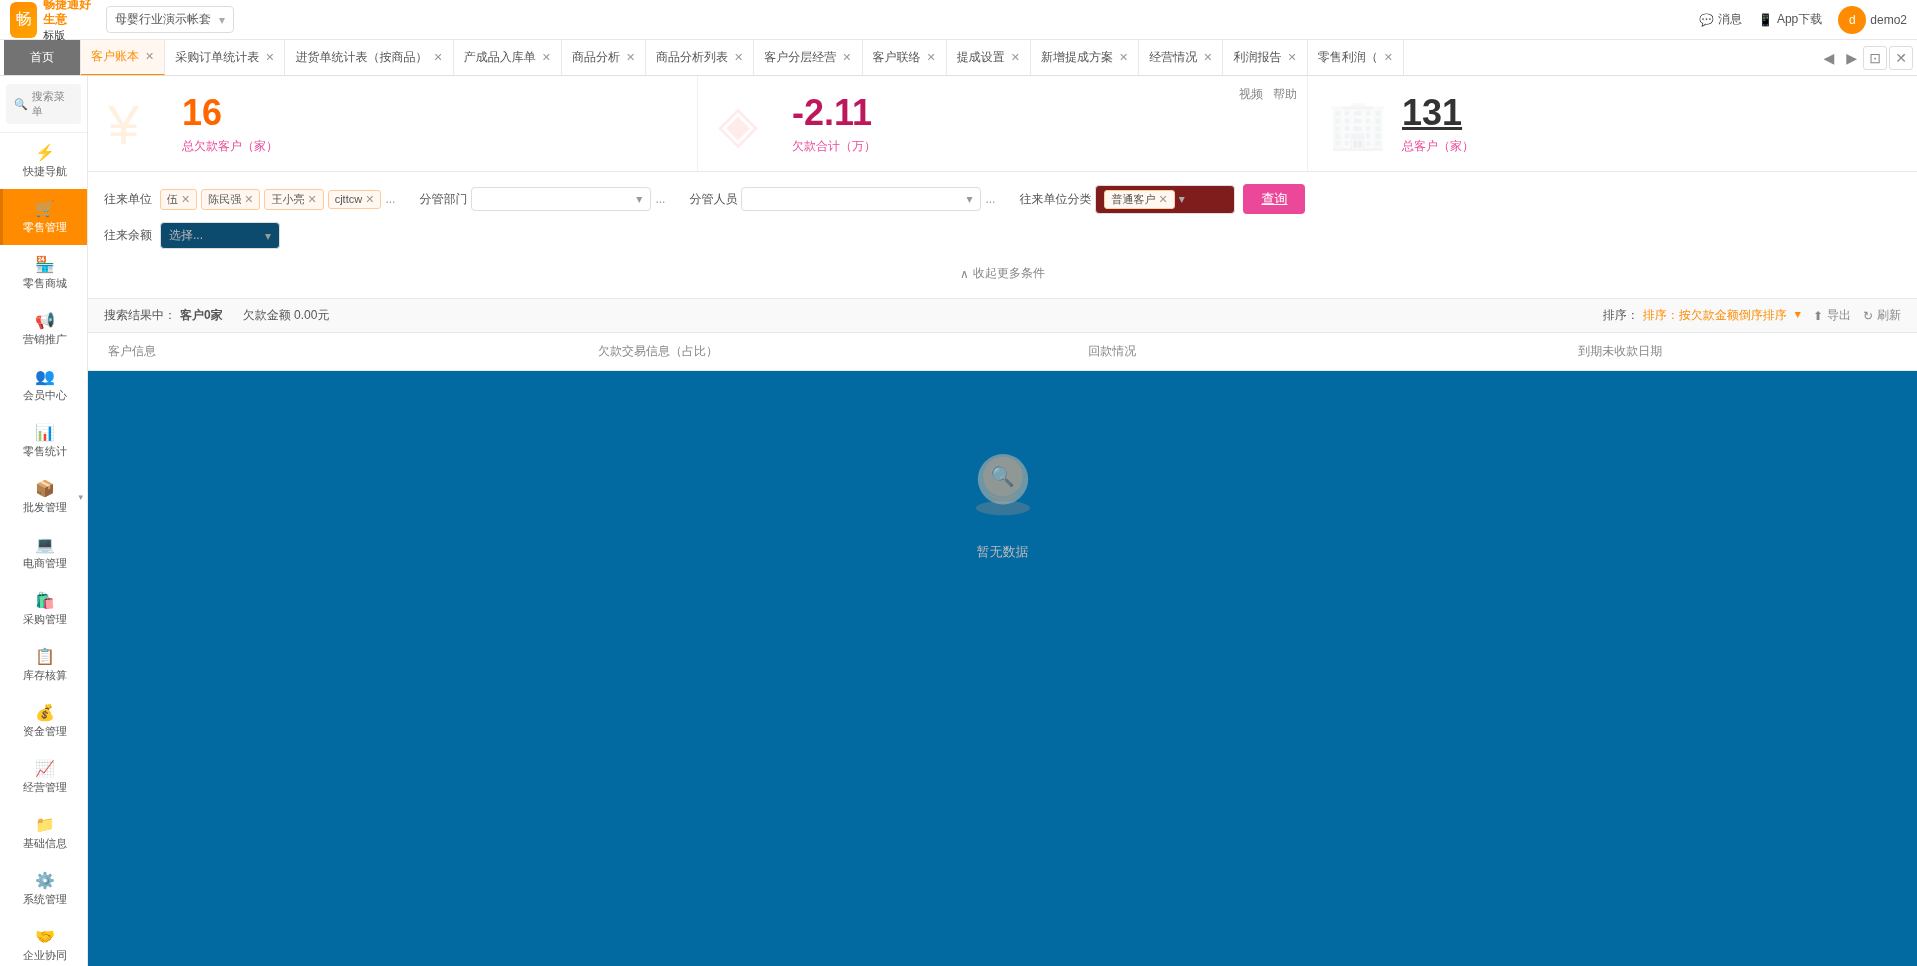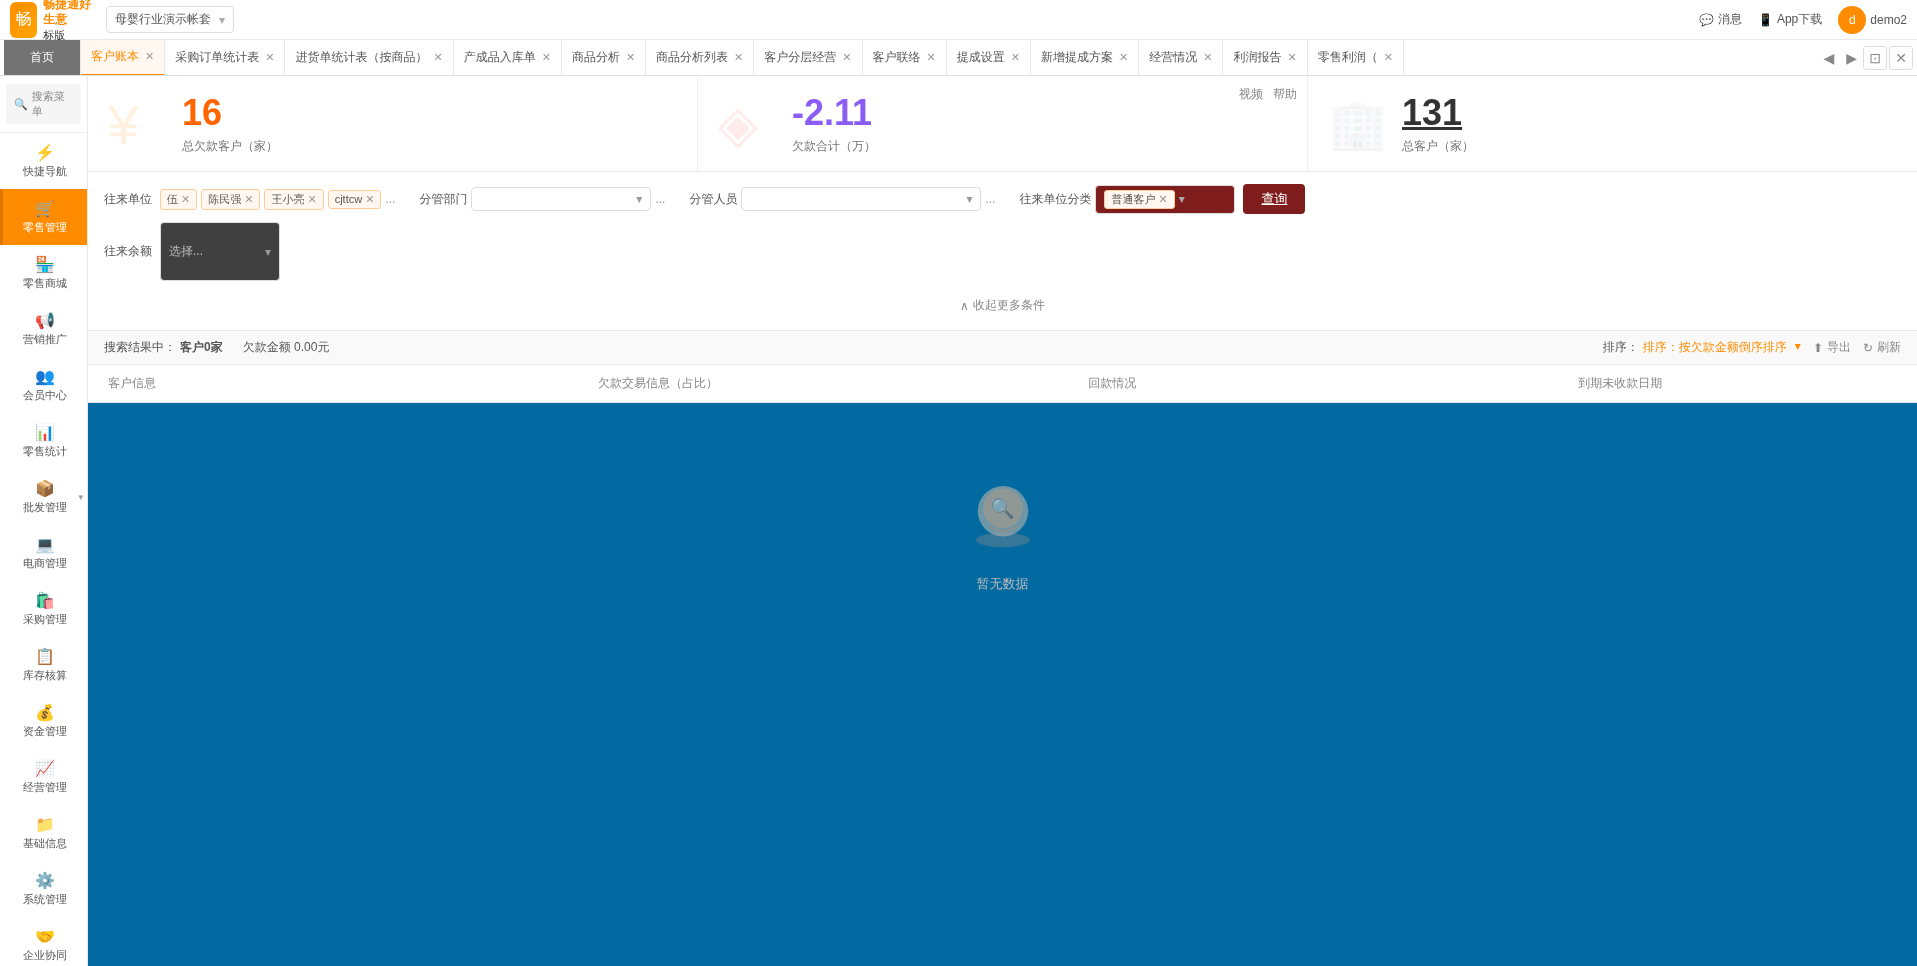--- a/index.html
+++ b/index.html
@@ -42,23 +42,23 @@
 
     
     .content { flex: 1; overflow-y: auto; background: #f5f5f5; display: flex; flex-direction: column; }
 
     
     .stats-row { display: flex; background: #fff; border-bottom: 1px solid #e8e8e8; flex-shrink: 0; }
     .stat-card { flex: 1; padding: 16px 24px; display: flex; align-items: center; gap: 16px; border-right: 1px solid #f0f0f0; position: relative; }
     .stat-card:last-child { border-right: none; }
     .stat-value { font-size: 36px; font-weight: bold; }
     .stat-value.orange { color: #ff6600; }
-    .stat-value.red { color: #8b5cf6; }
+    .stat-value.red { color: #be185d; }
     .stat-value.black-underline { color: #333; text-decoration: underline; }
-    .stat-label { font-size: 12px; color: #737373; margin-top: 4px; }
+    .stat-label { font-size: 12px; color: #ec4899; margin-top: 4px; }
     .stat-top-right { position: absolute; top: 10px; right: 10px; display: flex; gap: 10px; font-size: 12px; color: #888; text-align: right; }
     .stat-top-right span { cursor: pointer; }
 
     
     .filters-area { background: #fff; padding: 12px 16px; border-bottom: 1px solid #e8e8e8; flex-shrink: 0; }
     .filter-row { display: flex; align-items: center; gap: 8px; margin-bottom: 8px; flex-wrap: wrap; }
     .filter-row:last-child { margin-bottom: 0; }
     .filter-label { font-size: 12px; color: #555; white-space: nowrap; }
     .filter-tag-group { display: flex; align-items: center; gap: 4px; flex-wrap: wrap; }
     .filter-tag { display: flex; align-items: center; gap: 3px; padding: 2px 6px; background: #fff7f0; border: 1px solid #ffcc99; border-radius: 3px; font-size: 11px; color: #555; }
@@ -86,24 +86,24 @@
     .table-header { display: grid; grid-template-columns: 3fr 3fr 3fr 2fr; padding: 10px 16px; border-bottom: 1px solid #e8e8e8; background: #fff; font-size: 12px; color: #888; font-weight: normal; }
     .table-header span { padding: 0 4px; }
 
     
     .empty-state { display: flex; flex-direction: column; align-items: center; justify-content: center; padding: 60px 20px; }
     .empty-icon { width: 100px; height: 100px; display: flex; align-items: center; justify-content: center; }
     .empty-icon svg { width: 90px; height: 90px; opacity: 0.7; }
     .empty-text { font-size: 13px; color: #bbb; margin-top: 12px; }
 
     
-    .query-btn { background: #7f1d1d; color: #fff; border: none; padding: 6px 18px; border-radius: 4px; cursor: pointer; font-size: 13px; text-decoration: underline; }
-
-    
-    .balance-select { display: flex; align-items: center; border: 1px solid #ddd; border-radius: 4px; padding: 20px 8px; min-width: 120px; cursor: pointer; font-size: 12px; color: #bbb; background: #404040; }
+    .query-btn { background: #ec4899; color: #fff; border: none; padding: 6px 18px; border-radius: 4px; cursor: pointer; font-size: 13px; text-decoration: underline; }
+
+    
+    .balance-select { display: flex; align-items: center; border: 1px solid #ddd; border-radius: 4px; padding: 4px 8px; min-width: 120px; cursor: pointer; font-size: 12px; color: #bbb; background: #0c4a6e; }
     .balance-select .arrow { margin-left: auto; color: #999; }
   </style>
 </head>
 <body>
 
 <div class="topbar">
   <div class="topbar-logo">
     <div class="logo-icon">畅</div>
     <div class="logo-text">
       <div class="brand">畅捷通好生意</div>

